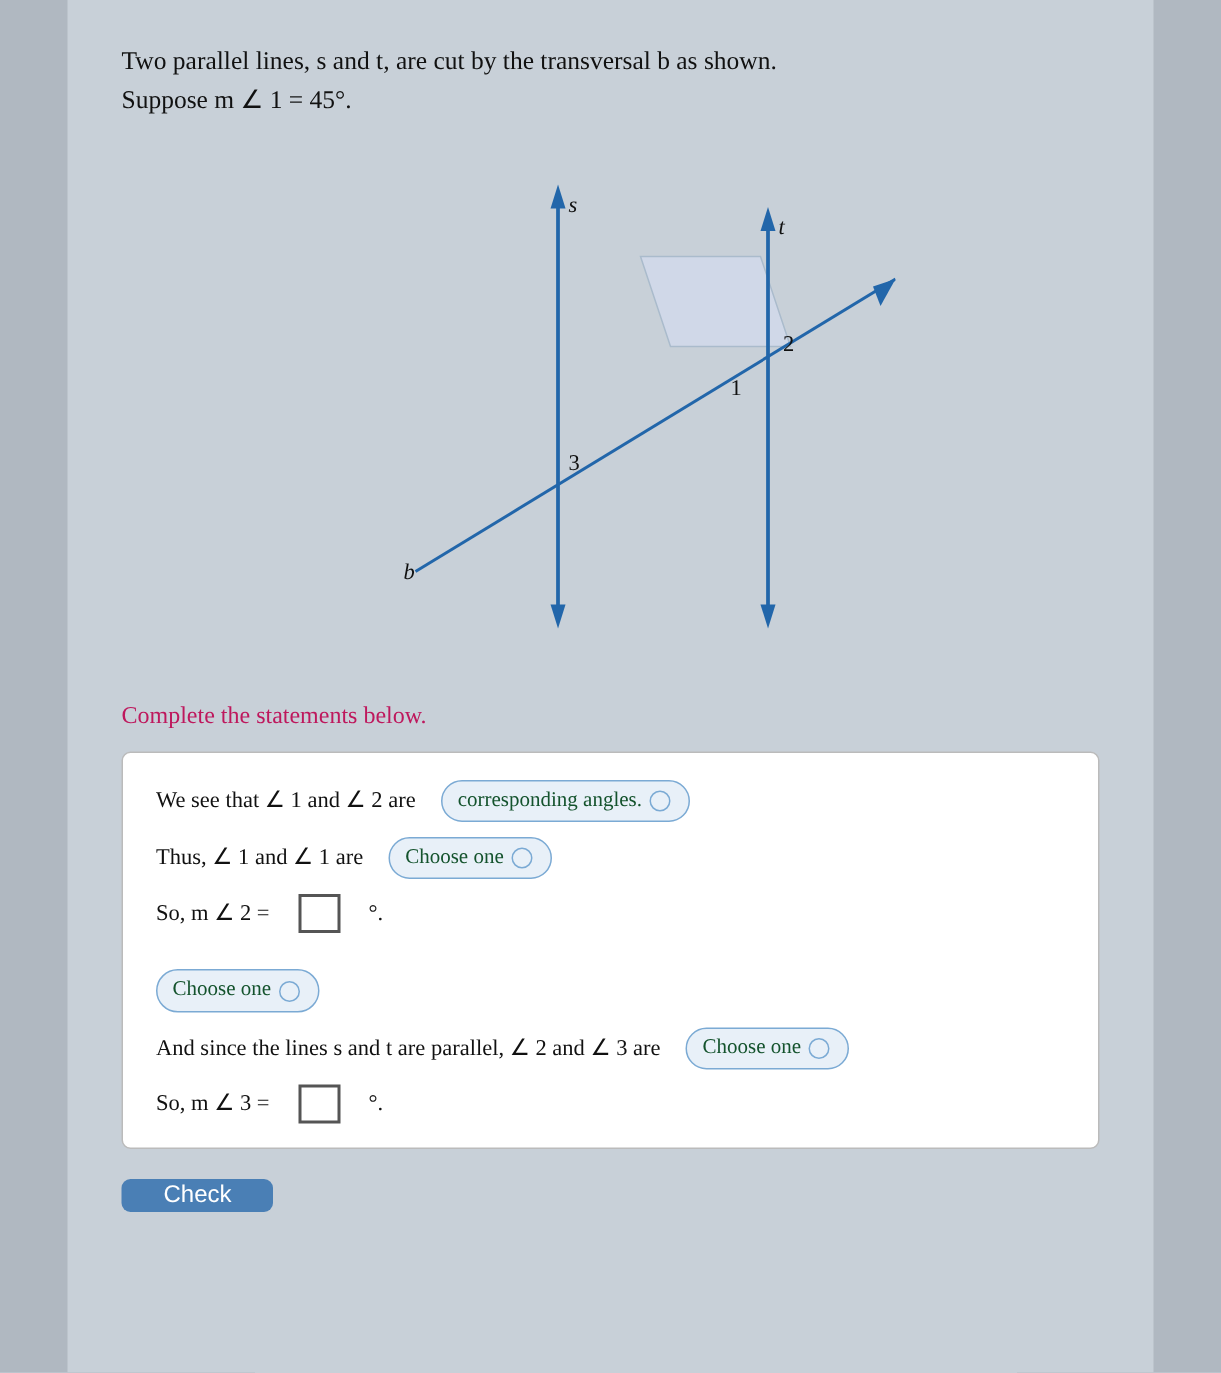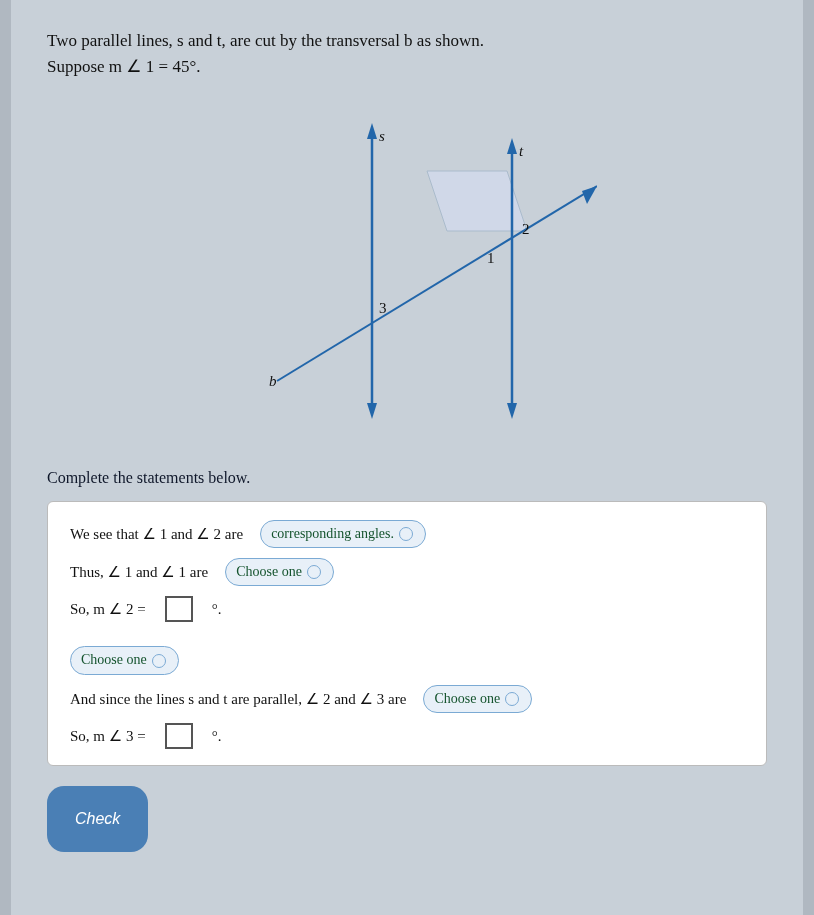--- a/index.html
+++ b/index.html
@@ -10,21 +10,21 @@
       width: 814px;
       min-height: 915px;
       display: flex;
       align-items: flex-start;
       justify-content: center;
       padding: 0;
     }
 
     .page-container {
       background-color: #c8d0d8;
-      width: 792px;
+      width: 724px;
       min-height: 915px;
       padding: 28px 36px 36px 36px;
       position: relative;
     }
 
     .intro-text {
       font-size: 17px;
       color: #111;
       line-height: 1.55;
       margin-bottom: 10px;
@@ -32,21 +32,21 @@
 
     .diagram-area {
       width: 100%;
       display: flex;
       justify-content: center;
       margin: 10px 0 18px 0;
     }
 
     .complete-label {
       font-size: 16px;
-      color: #0f172a;
+      color: #be185d;
       margin-bottom: 14px;
     }
 
     .statement-box {
       background: #fff;
       border: 1.5px solid #bbb;
       border-radius: 6px;
       padding: 18px 22px 16px 22px;
       margin-bottom: 0;
     }
@@ -101,27 +101,26 @@
     }
 
     .spacer {
       height: 14px;
     }
 
     .check-button {
       background: #4a7fb5;
       color: #fff;
       border: none;
-      border-radius: 17px;
-      padding: 24px 28px;
+      border-radius: 6px;
+      padding: 2px 28px;
       font-size: 16px;
       cursor: pointer;
       margin-top: 20px;
       display: inline-block;
-      font-style: italic;
     }
 
     
     .diagram-svg {
       width: 380px;
       height: 360px;
     }
   </style>
 </head>
 <body>

